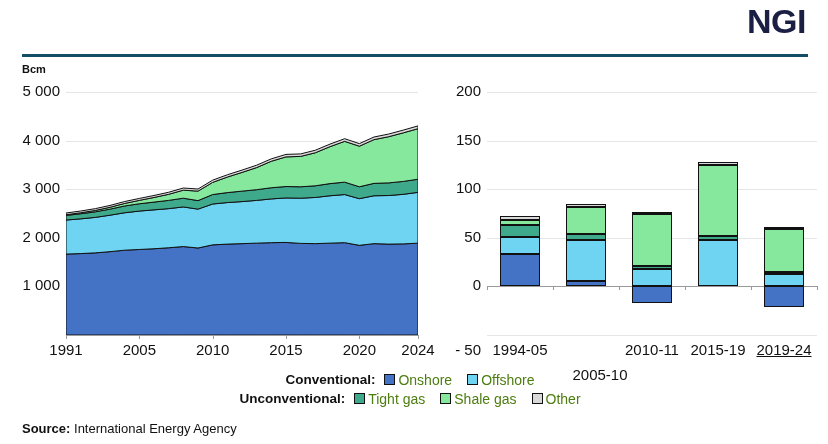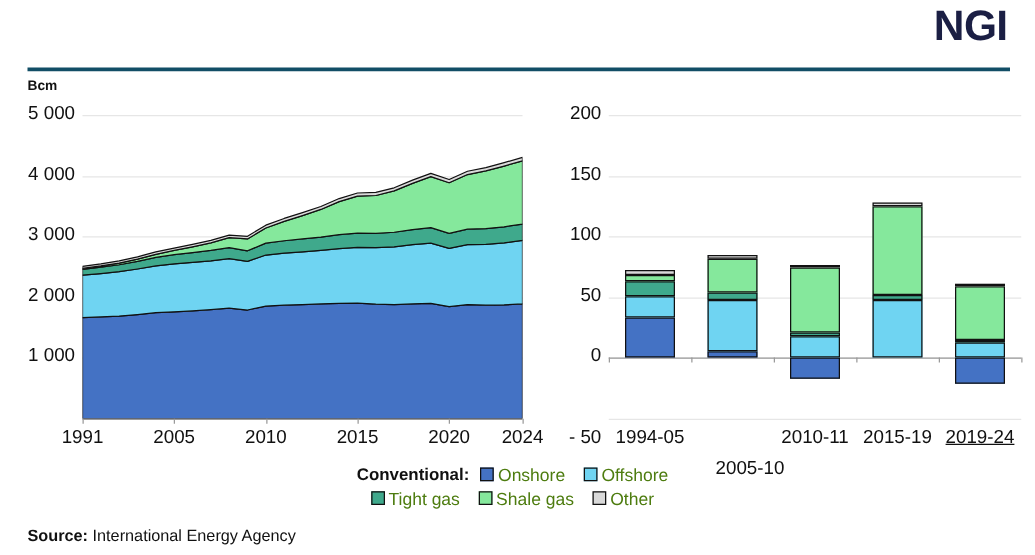--- a/index.html
+++ b/index.html
@@ -254,20 +254,21 @@
       <span class="legend-item">
         <span class="swatch" style="background:#4472C4;"></span>
         <span class="legend-text">Onshore</span>
       </span>
       <span class="legend-item">
         <span class="swatch" style="background:#6FD4F2;"></span>
         <span class="legend-text">Offshore</span>
       </span>
     </div>
     <div class="legend-row">
+      <span class="legend-group-label">Unconventional:</span>
       <span class="legend-item">
         <span class="swatch" style="background:#3FA98C;"></span>
         <span class="legend-text">Tight gas</span>
       </span>
       <span class="legend-item">
         <span class="swatch" style="background:#85E89C;"></span>
         <span class="legend-text">Shale gas</span>
       </span>
       <span class="legend-item">
         <span class="swatch" style="background:#D9D9D9;"></span>

